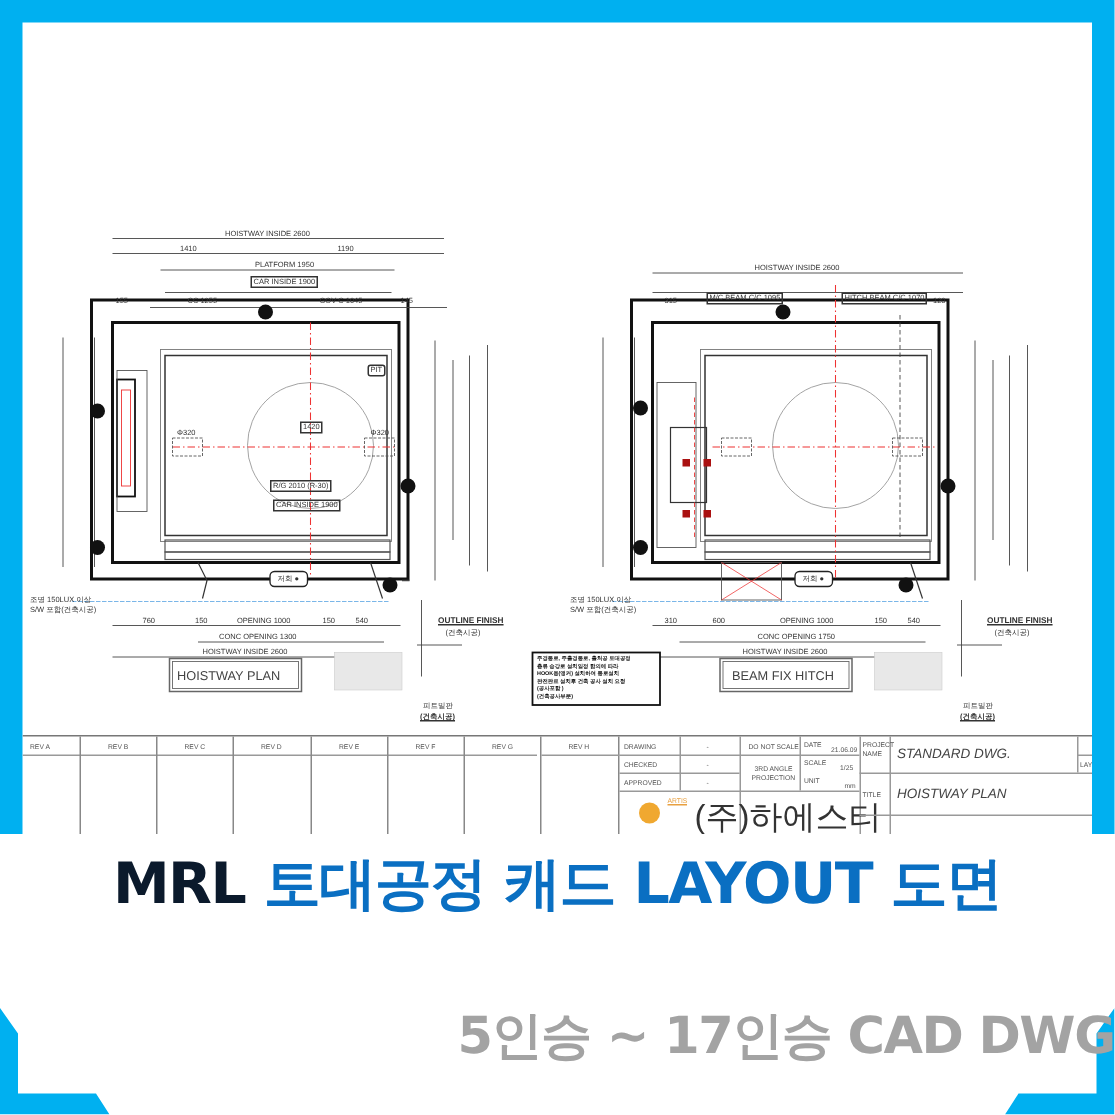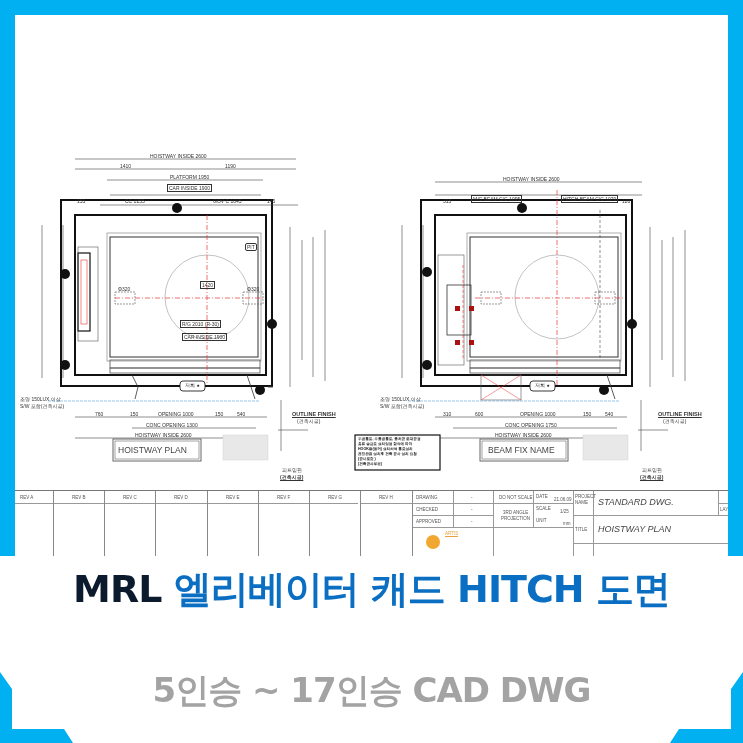--- a/index.html
+++ b/index.html
@@ -9,21 +9,21 @@
   .plans { position:absolute; left:0; top:0; }
   .tb { position:absolute; left:0; top:475px; width:713px; height:66px; border-top:1.5px solid #777; }
   .tb-cell { position:absolute; border-right:1px solid #888; box-sizing:border-box; font-size:4.5px; color:#555; }
   .tb-line { position:absolute; background:#999; }
   .tb-txt { position:absolute; font-size:4.5px; color:#555; white-space:nowrap; }
   .tb-big { position:absolute; font-size:9px; color:#444; white-space:nowrap;font-style:italic; }
   .company { position:absolute; font-size:22px; color:#333; white-space:nowrap; }
   .title { position:absolute; left:0; top:564px; width:743px; text-align:center; font-family:"DejaVu Sans", sans-serif; font-weight:bold; font-size:38px; letter-spacing:-1px; color:#0a4f8a; }
   .title .dark { color:#0b1a2c; }
   .title .blue { color:#0a6fc2; }
-  .subtitle { position:absolute; left:0; top:668px; width:743px; text-align:center; font-family:"DejaVu Sans", sans-serif; font-weight:bold; font-size:34px; color:#a3a3a3; letter-spacing:-1px; }
+  .subtitle { position:absolute; left:0; top:668px; width:743px; text-align:right; font-family:"DejaVu Sans", sans-serif; font-weight:bold; font-size:34px; color:#a3a3a3; letter-spacing:-1px; }
   .corner { position:absolute; }
 </style>
 </head>
 <body>
 
 <div class="frame-top"></div>
 
 <div class="sheet">
   <svg class="plans" width="713" height="475" viewBox="0 0 713 475" font-family="Liberation Sans, sans-serif" font-size="5" fill="none" stroke="#222">
 
@@ -187,21 +187,21 @@
     <span style="position:absolute;left:365px;top:388px;font-size:5px;">S/W 포함(건축시공)</span>
     <span style="position:absolute;left:428px;top:396px;font-size:5px;">310</span>
     <span style="position:absolute;left:460px;top:396px;font-size:5px;">600</span>
     <span style="position:absolute;left:505px;top:396px;font-size:5px;">OPENING 1000</span>
     <span style="position:absolute;left:568px;top:396px;font-size:5px;">150</span>
     <span style="position:absolute;left:590px;top:396px;font-size:5px;">540</span>
     <span style="position:absolute;left:490px;top:407px;font-size:5px;">CONC OPENING 1750</span>
     <span style="position:absolute;left:480px;top:417px;font-size:5px;">HOISTWAY INSIDE 2600</span>
     <span style="position:absolute;left:643px;top:396px;font-size:5.5px;font-weight:bold;text-decoration:underline;">OUTLINE FINISH</span>
     <span style="position:absolute;left:648px;top:403px;font-size:5px;">(건축시공)</span>
-    <span style="position:absolute;left:473px;top:430px;font-size:8.5px;color:#444;">BEAM FIX NAME</span>
+    <span style="position:absolute;left:473px;top:430px;font-size:8.5px;color:#444;">BEAM FIX HITCH</span>
     <span style="position:absolute;left:627px;top:452px;font-size:5px;">피트밑판</span>
     <span style="position:absolute;left:625px;top:459px;font-size:5px;font-weight:bold;text-decoration:underline;">(건축시공)</span>
     <div style="position:absolute;left:343px;top:422px;width:80px;font-size:3.6px;line-height:5px;color:#111;font-weight:bold;">
       <div>주경통로, 주출경통로, 출처공 토대공정</div>
       <div>층류 승강로 설치일정 합의에 따라</div>
       <div>HOOK용(앵커) 설치하여 통로설치</div>
       <div>완전완료 설치후 건축 공사 설치 요청</div>
       <div>(공사포함 )</div>
       <div>(건축공사부분)</div>
     </div>
@@ -253,37 +253,38 @@
     <span class="tb-txt" style="left:486px;top:25px;">PROJECTION</span>
     <span class="tb-txt" style="left:521px;top:3px;">DATE</span>
     <span class="tb-txt" style="left:539px;top:6px;">21.06.09</span>
     <span class="tb-txt" style="left:521px;top:15px;">SCALE</span>
     <span class="tb-txt" style="left:545px;top:18px;">1/25</span>
     <span class="tb-txt" style="left:521px;top:27px;">UNIT</span>
     <span class="tb-txt" style="left:548px;top:30px;">mm</span>
 
     <div style="position:absolute;left:411px;top:44px;width:14px;height:14px;border-radius:50%;background:#f0a830;"></div>
     <span class="tb-txt" style="left:430px;top:40px;color:#e8a040;border-bottom:1px solid #e8a040;">ARTIS</span>
+    <span class="company" style="left:448px;top:39px;">(주)하에스티</span>
 
     <div class="tb-line" style="left:578px;top:0;width:1px;height:66px;"></div>
     <div class="tb-line" style="left:558px;top:24px;width:155px;height:1px;"></div>
     <div class="tb-line" style="left:558px;top:52px;width:155px;height:1px;"></div>
     <div class="tb-line" style="left:703px;top:0;width:1px;height:24px;"></div>
     <div class="tb-line" style="left:703px;top:12px;width:10px;height:1px;"></div>
     <span class="tb-txt" style="left:560px;top:3px;">PROJECT</span>
     <span class="tb-txt" style="left:560px;top:9px;">NAME</span>
     <span class="tb-big" style="left:583px;top:6px;">STANDARD DWG.</span>
     <span class="tb-txt" style="left:560px;top:36px;">TITLE</span>
     <span class="tb-big" style="left:583px;top:33px;">HOISTWAY PLAN</span>
     <span class="tb-txt" style="left:705px;top:16px;">LAY</span>
   </div>
 </div>
 
 <div class="title">
-  <span class="dark">MRL </span><span class="blue">엘리베이터 캐드 HITCH 도면</span>
+  <span class="dark">MRL </span><span class="blue">토대공정 캐드 LAYOUT 도면</span>
 </div>
 
 <svg class="corner" style="left:0;top:660px;" width="80" height="83">
   <polygon points="0,12 12,29 12,69 64,69 73,83 0,83" fill="#00b0f0"></polygon>
 </svg>
 <svg class="corner" style="left:663px;top:660px;" width="80" height="83">
   <polygon points="80,12 68,29 68,69 16,69 7,83 80,83" fill="#00b0f0"></polygon>
 </svg>
 
 <div class="subtitle">5인승 ~ 17인승 CAD DWG</div>

